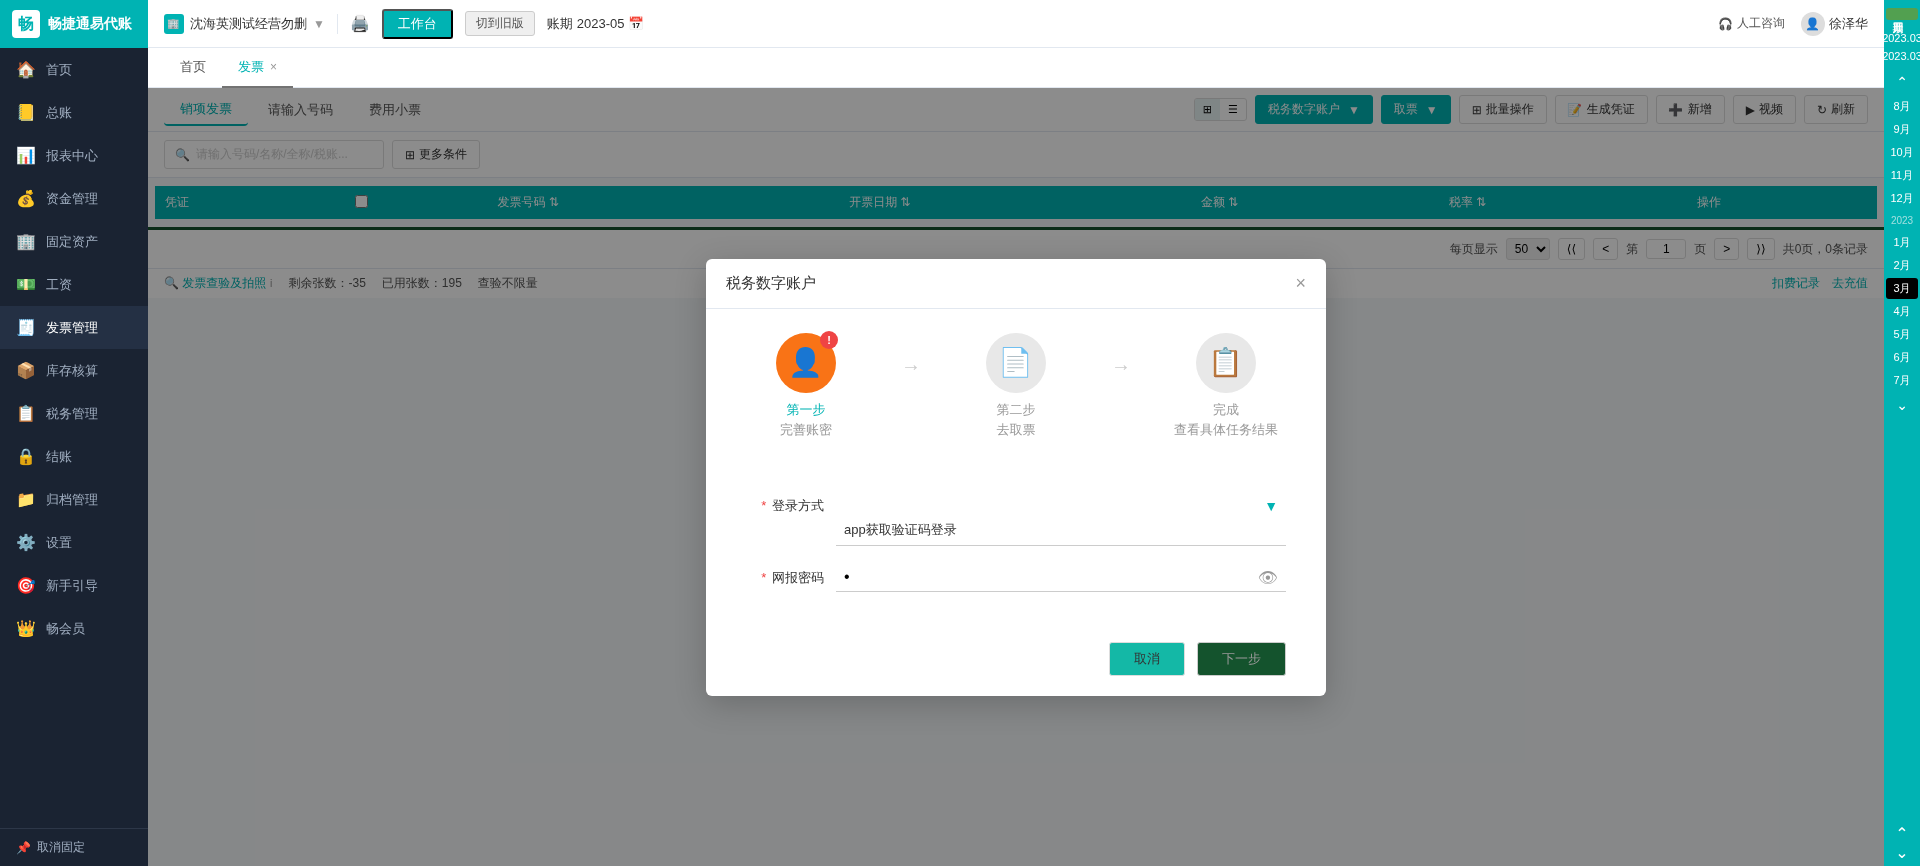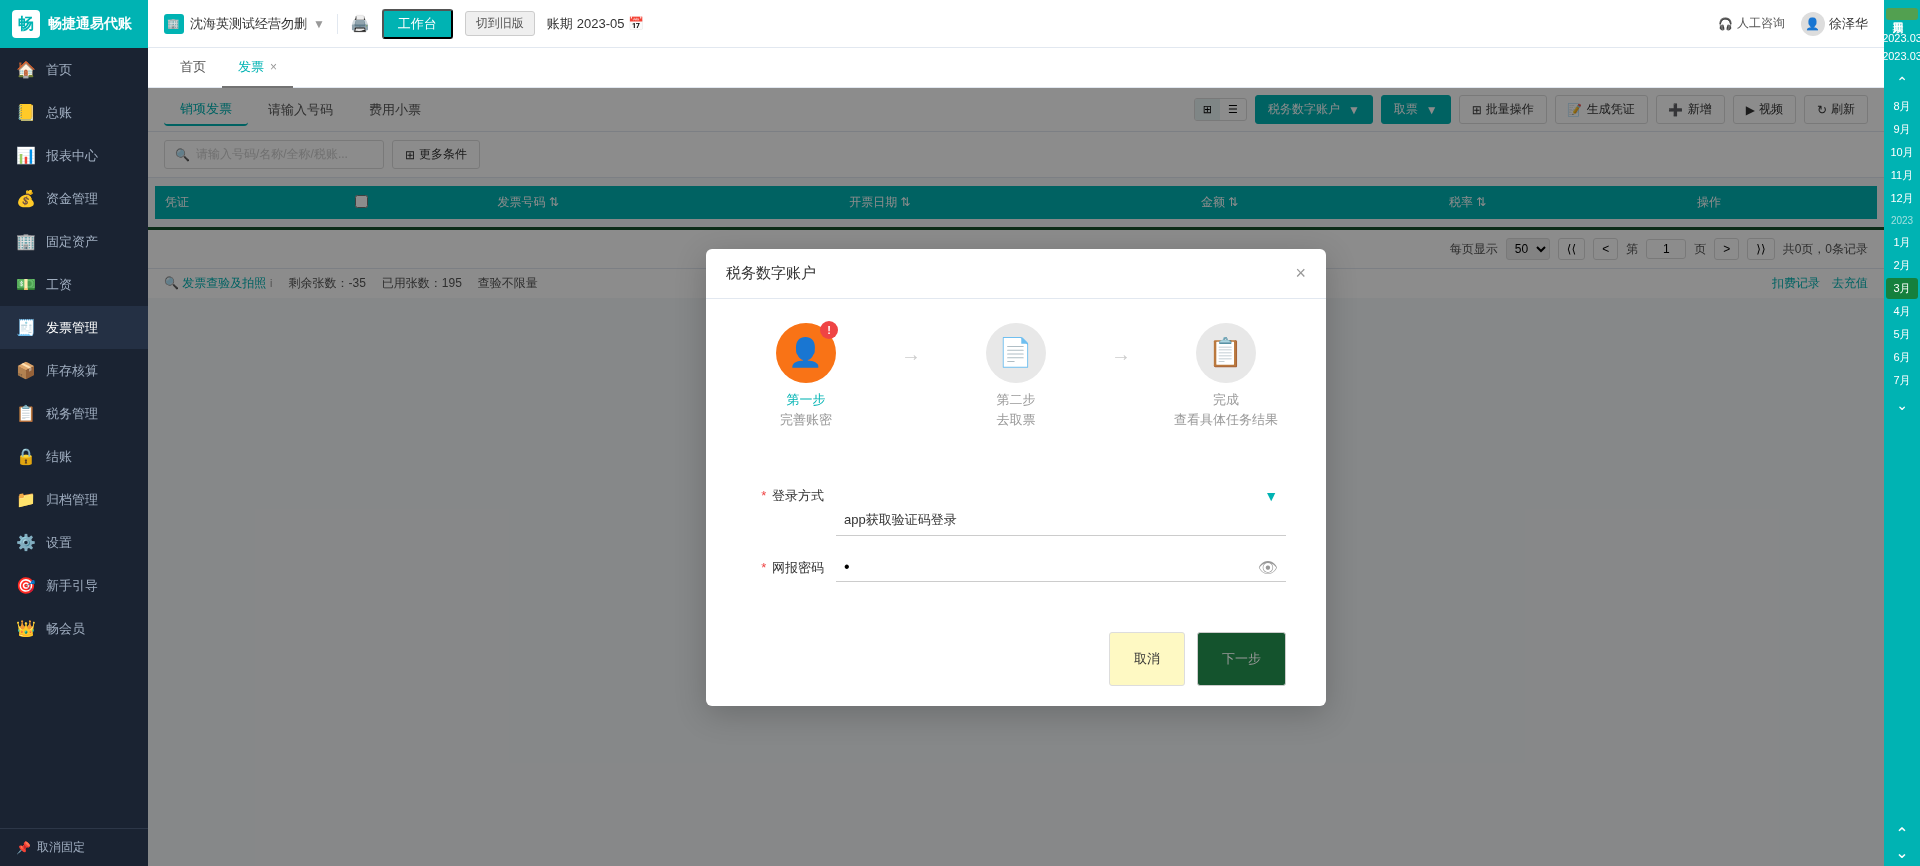--- a/index.html
+++ b/index.html
@@ -202,21 +202,21 @@
       flex-direction: column;
       align-items: center;
       padding-top: 8px;
       gap: 2px;
       flex-shrink: 0;
     }
     .right-month-btn {
       width: 32px; text-align: center; font-size: 11px; color: white;
       cursor: pointer; padding: 3px 2px; background: transparent;
     }
-    .right-month-btn.selected { background: #15803d; border-radius: 3px; }
+    .right-month-btn.selected { background: #000000; border-radius: 3px; }
     .right-year { color: #a0e0e0; font-size: 10px; text-align: center; padding: 4px 0; }
     .right-nav { color: white; font-size: 14px; text-align: center; cursor: pointer; padding: 4px 0; }
     .right-panel-open-btn {
       background: #52a050; color: white; font-size: 11px;
       padding: 6px 4px; text-align: center; cursor: pointer;
       width: 32px; writing-mode: vertical-lr; border-radius: 3px;
     }
 
     
     .overlay {
@@ -301,22 +301,22 @@
     }
     .form-password-input { flex: 1; border: none; outline: none; font-size: 16px; background: transparent; }
     .form-password-eye { color: #999; cursor: pointer; font-size: 16px; }
 
     
     .dialog-footer {
       padding: 12px 40px 20px;
       display: flex; justify-content: flex-end; gap: 12px;
     }
     .btn-cancel {
-      padding: 17px 24px; border: 1px solid #ddd; border-radius: 3px;
-      background: #fef9c3; font-size: 13px; cursor: pointer; color: #333;
+      padding: 7px 24px; border: 1px solid #ddd; border-radius: 3px;
+      background: #14b8a6; font-size: 13px; cursor: pointer; color: #333;
     }
     .btn-next {
       padding: 7px 24px; border: 1px solid #ccc; border-radius: 3px;
       background: #14532d; font-size: 13px; cursor: pointer; color: #999;
     }
   </style>
 </head>
 <body>
 
 <div class="sidebar">

